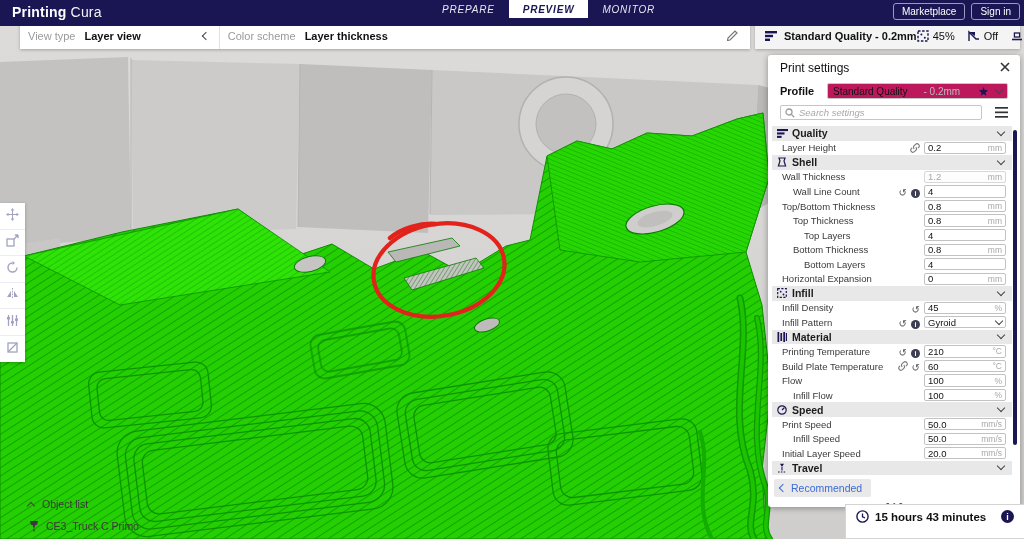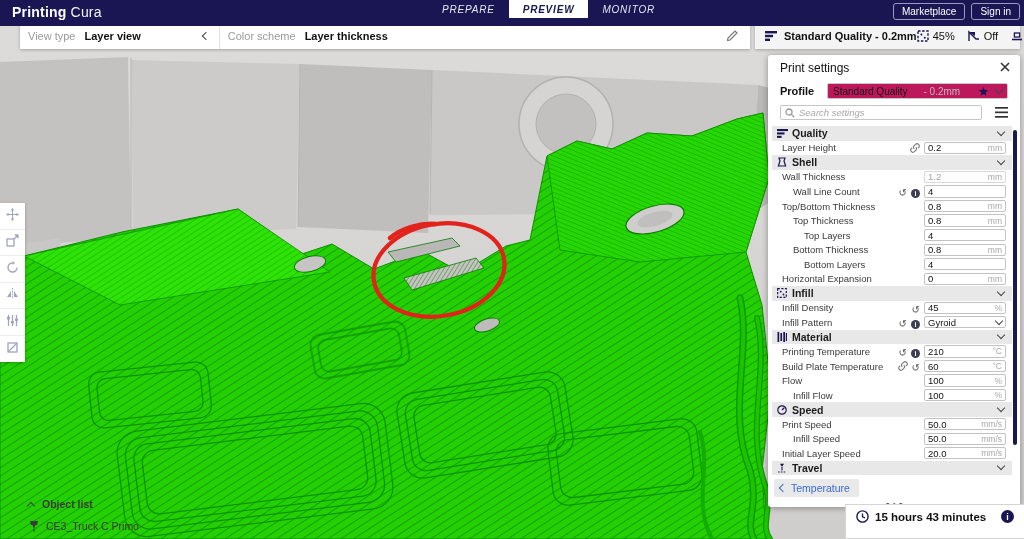--- a/index.html
+++ b/index.html
@@ -77,21 +77,21 @@
   .estimates { position:absolute; left:845px; top:504px; width:179px; height:35px; background:#ffffff; border:1px solid #d4d4d4; border-right:none; z-index:27; }
   .est-row1 { position:absolute; left:10px; top:5px; display:flex; align-items:center; gap:6px; }
   .est-time { font-size:11.5px; font-weight:bold; color:#111; }
   .est-info { position:absolute; right:10px; top:5px; width:13px; height:13px; border-radius:50%; background:#191653; color:#fff; font-size:9px; font-weight:bold; display:flex; align-items:center; justify-content:center; cursor:pointer; }
   .est-row2 { position:absolute; left:10px; top:22px; display:flex; align-items:center; gap:6px; }
   .est-mat { font-size:10.5px; color:#555;margin-top:26px; }
 
   
   .objectlist { position:absolute; left:28px; top:498px; z-index:20; }
   .obj-head { display:flex; align-items:center; gap:8px; cursor:pointer; }
-  .obj-head .t { font-size:10.5px; color:#3a3a3a;font-weight:bold; }
+  .obj-head .t { font-size:10.5px; color:#3a3a3a; }
   .obj-item { display:flex; align-items:center; gap:6px; margin-top:10px; cursor:pointer; }
   .obj-item .t { font-size:10.5px; color:#3a3a3a; }
 
   
   .chev { display:inline-block; width:6px; height:6px; border-right:1.5px solid #444; border-bottom:1.5px solid #444; }
   .chev.down { transform:rotate(45deg); margin-top:-3px; }
   .chev.left { transform:rotate(135deg); }
   .chev.up { transform:rotate(-135deg); margin-top:3px; }
   svg.g { display:block; }
 </style>
@@ -567,21 +567,21 @@
             </svg>
           </span>
           <span class="sec-label">Travel</span>
           <span class="sec-chev chev down"></span>
         </div>
       </div>
   <div class="scrollbar"></div>
 
   <div class="recommended">
     <span class="chev left" style="border-color:#3b6bd6"></span>
-    <span>Temperature</span>
+    <span>Recommended</span>
   </div>
   <div class="drag-dots">
         <i></i>
         <i></i>
         <i></i>
       </div>
 </div>
 
 <div class="estimates">
   <div class="est-row1">

